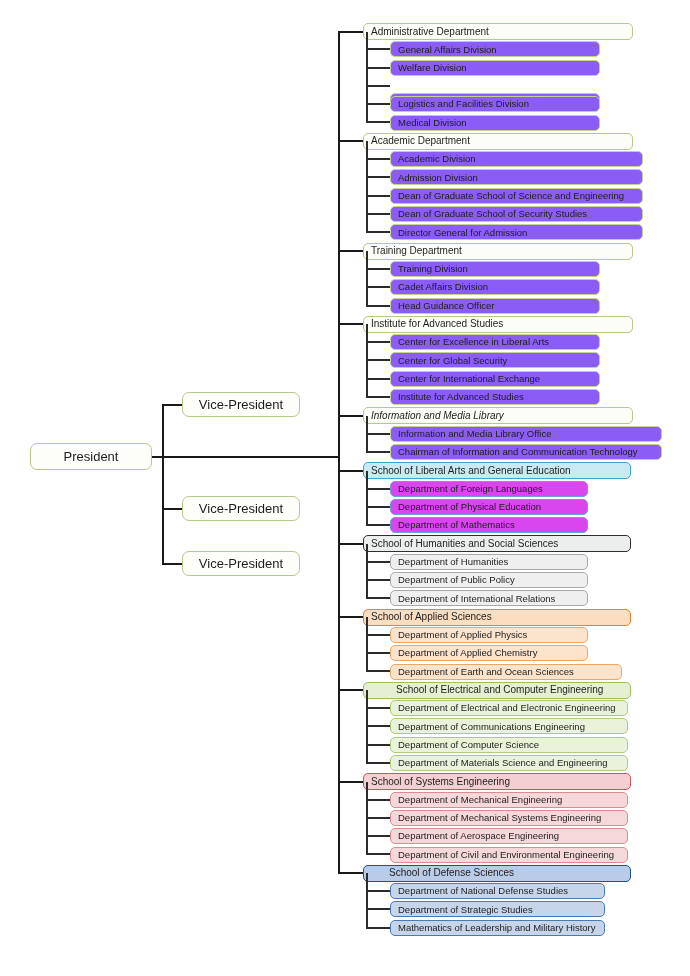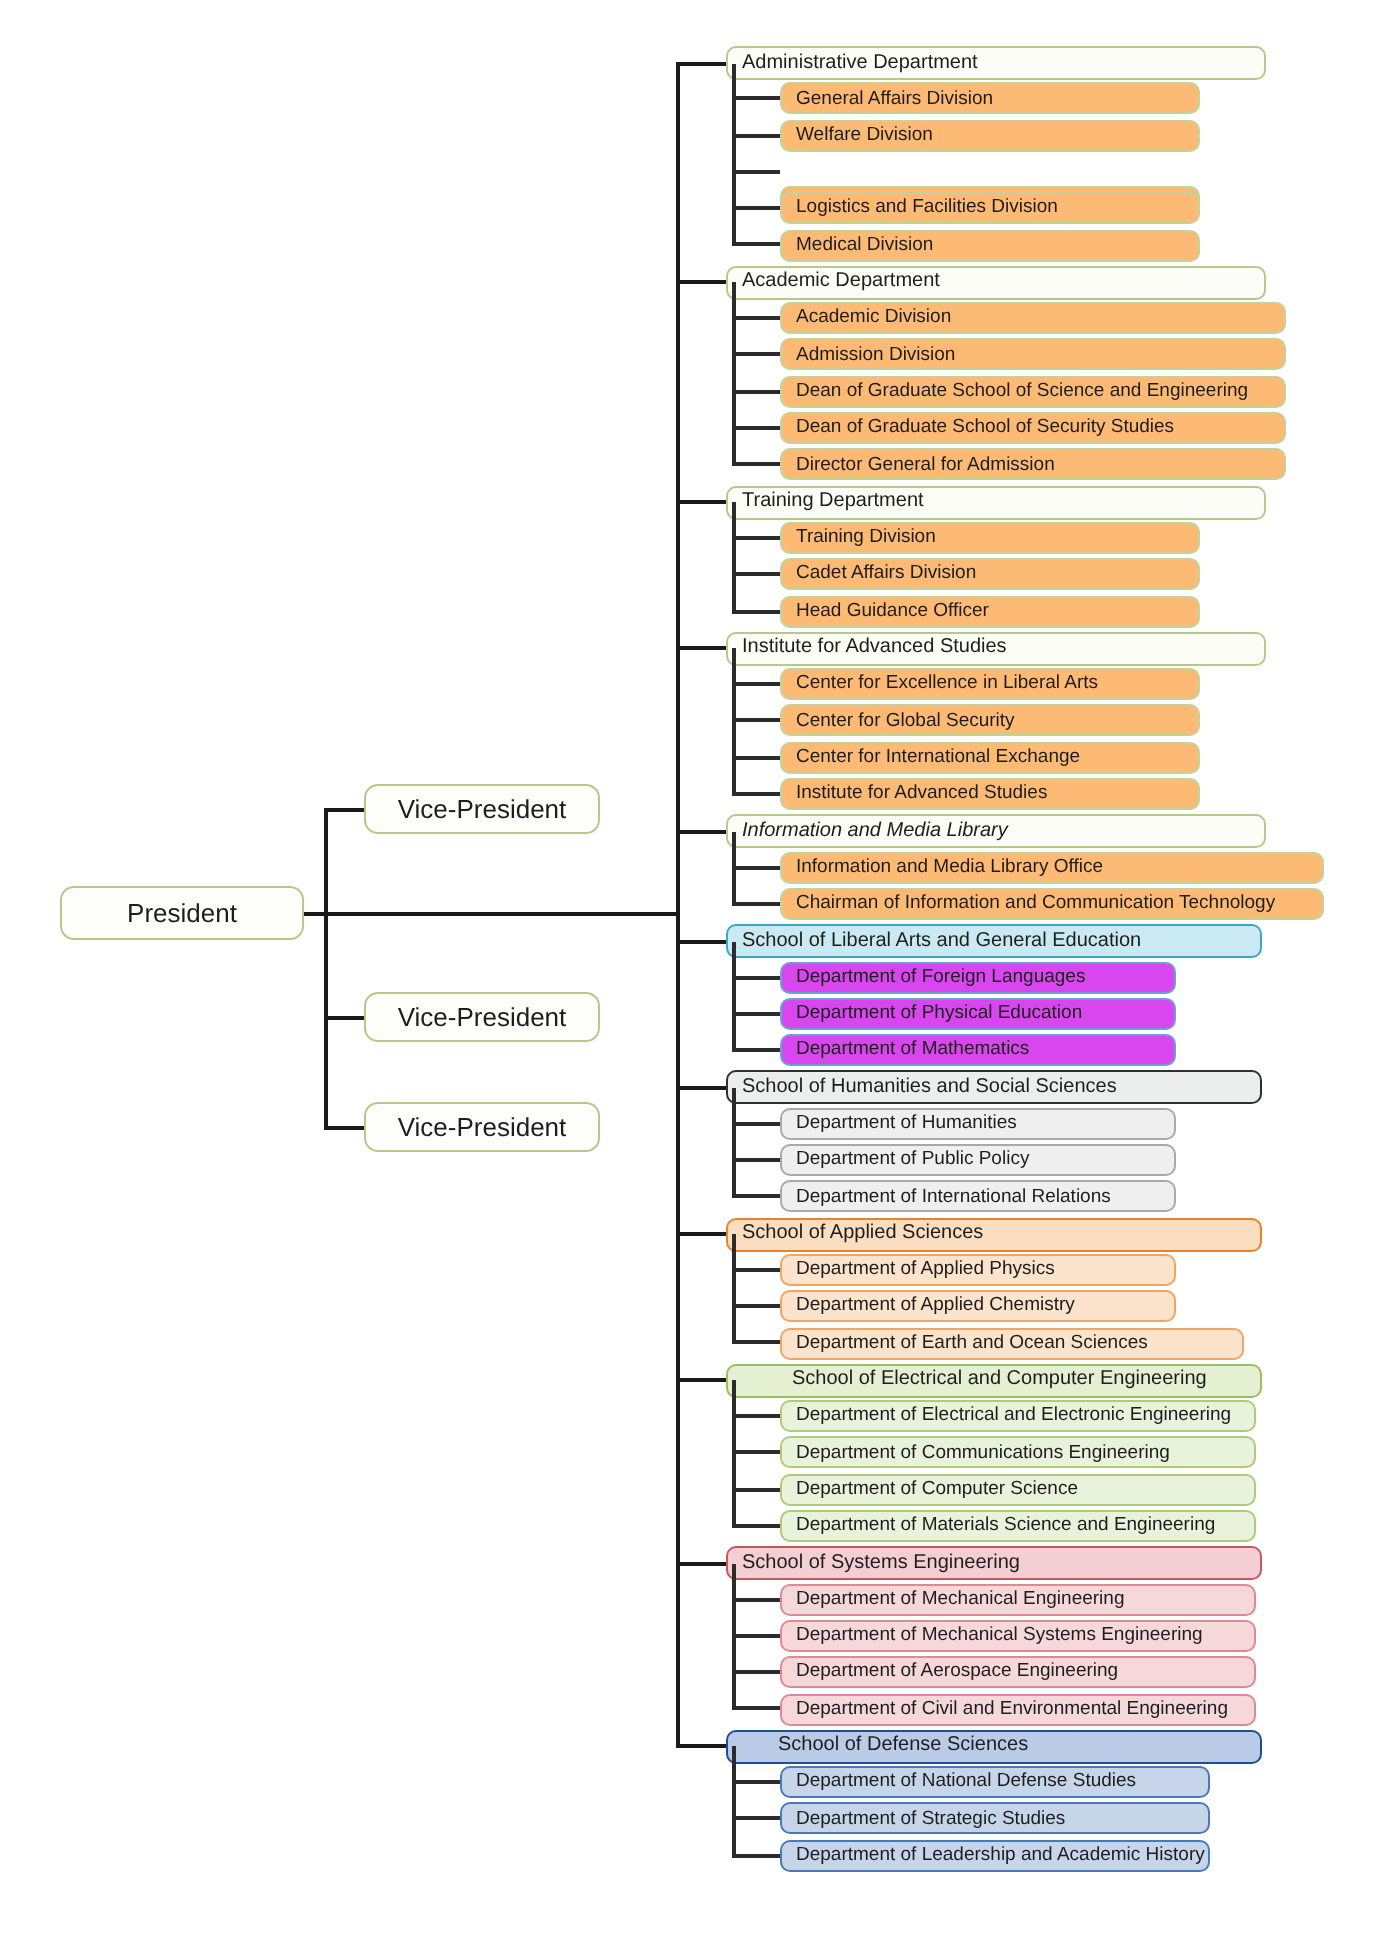--- a/index.html
+++ b/index.html
@@ -52,21 +52,21 @@
   
   .node.exec {
     border: 1.5px solid #b5c98a;
     background: #fdfdfa;
     font-size: 13px;
     border-radius: 7px;
   }
 
   
   .v-green        { border-color: #b5c98a; background: #fcfdf6; }
-  .v-green-child  { border-color: #c2d397; background: #fdba74; }
+  .v-green-child  { border-color: #c2d397; background: #8b5cf6; }
 
   .v-cyan-head    { border-color: #3ba7c4; background: #c9eaf2; }
   .v-blue-child   { border-color: #6e9fd4; background: #d946ef; }
 
   .v-gray-head    { border-color: #2f2f2f; background: #eceded; }
   .v-gray-child   { border-color: #a9a9a9; background: #efefef; }
 
   .v-orange-head  { border-color: #e8832a; background: #fbddbf; }
   .v-orange-child { border-color: #efa564; background: #fce3cc; }
 
@@ -283,21 +283,21 @@
     <div class="line h" style="left: 338px; top: 872px; width: 25px; height: 2px;"></div>
     <div class="node node v-navy-child" style="left: 390px; top: 883.1px; width: 215px; height: 16px; font-size: 9.5px;">
       <span>Department of National Defense Studies</span>
     </div>
     <div class="line thin h" style="left: 366px; top: 890px; width: 24px; height: 2px;"></div>
     <div class="node node v-navy-child" style="left: 390px; top: 901.4px; width: 215px; height: 16px; font-size: 9.5px;">
       <span>Department of Strategic Studies</span>
     </div>
     <div class="line thin h" style="left: 366px; top: 908px; width: 24px; height: 2px;"></div>
     <div class="node node v-navy-child" style="left: 390px; top: 919.7px; width: 215px; height: 16px; font-size: 9.5px;">
-      <span>Department of Leadership and Academic History</span>
+      <span>Mathematics of Leadership and Military History</span>
     </div>
     <div class="line thin h" style="left: 366px; top: 927px; width: 24px; height: 2px;"></div>
     <div class="line thin v" style="left: 366px; top: 873px; width: 2px; height: 56px;"></div>
     <div class="line v" style="left: 338px; top: 31px; width: 2px; height: 843px;"></div>
     <div class="node node exec v-green center" style="left: 30px; top: 443px; width: 122px; height: 27px; font-size: 13px;">
       <span>President</span>
     </div>
     <div class="line h" style="left: 152px; top: 456px; width: 188px; height: 2px;"></div>
     <div class="node node exec v-green center" style="left: 182px; top: 392px; width: 118px; height: 25px; font-size: 13px;">
       <span>Vice-President</span>

